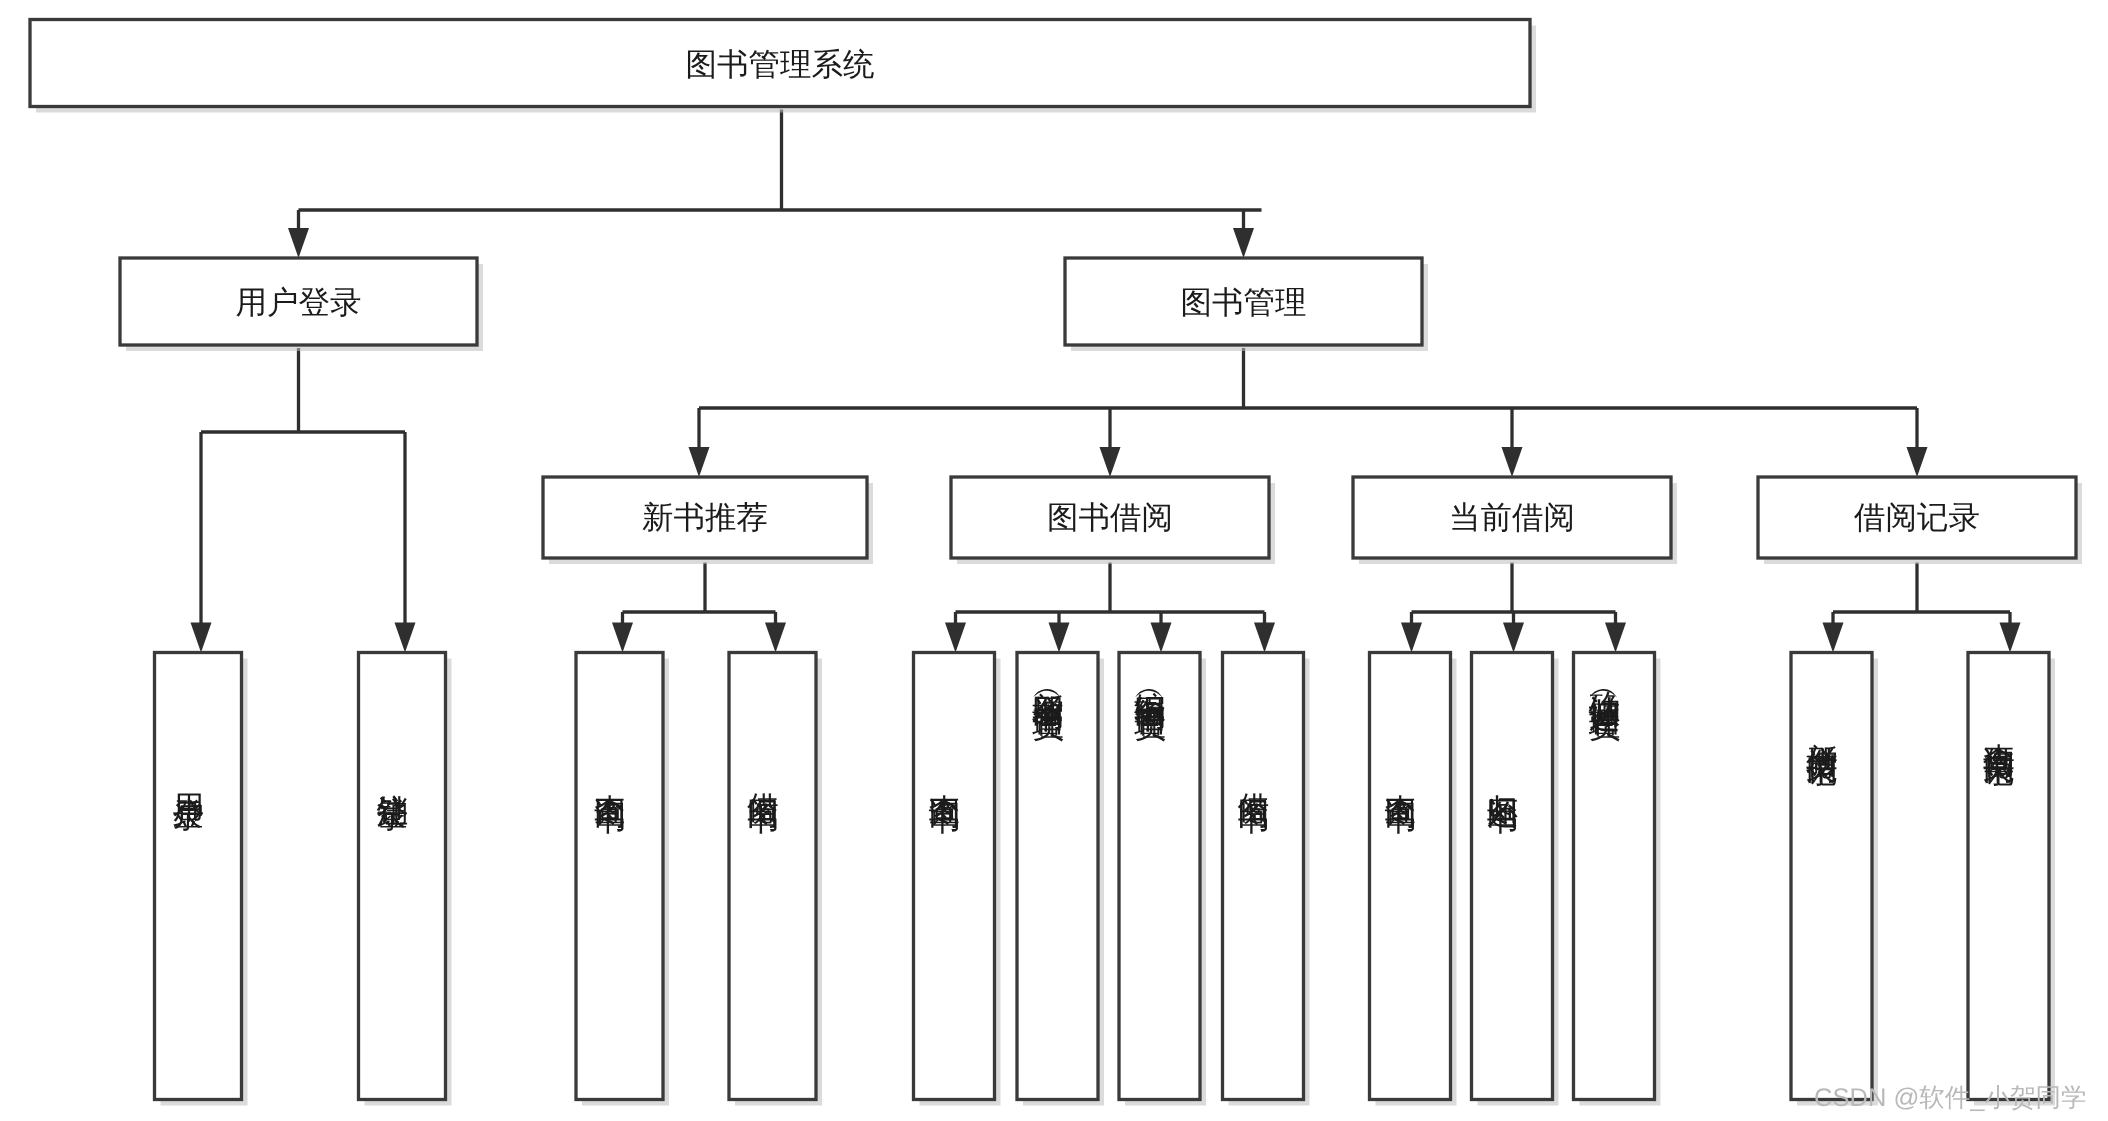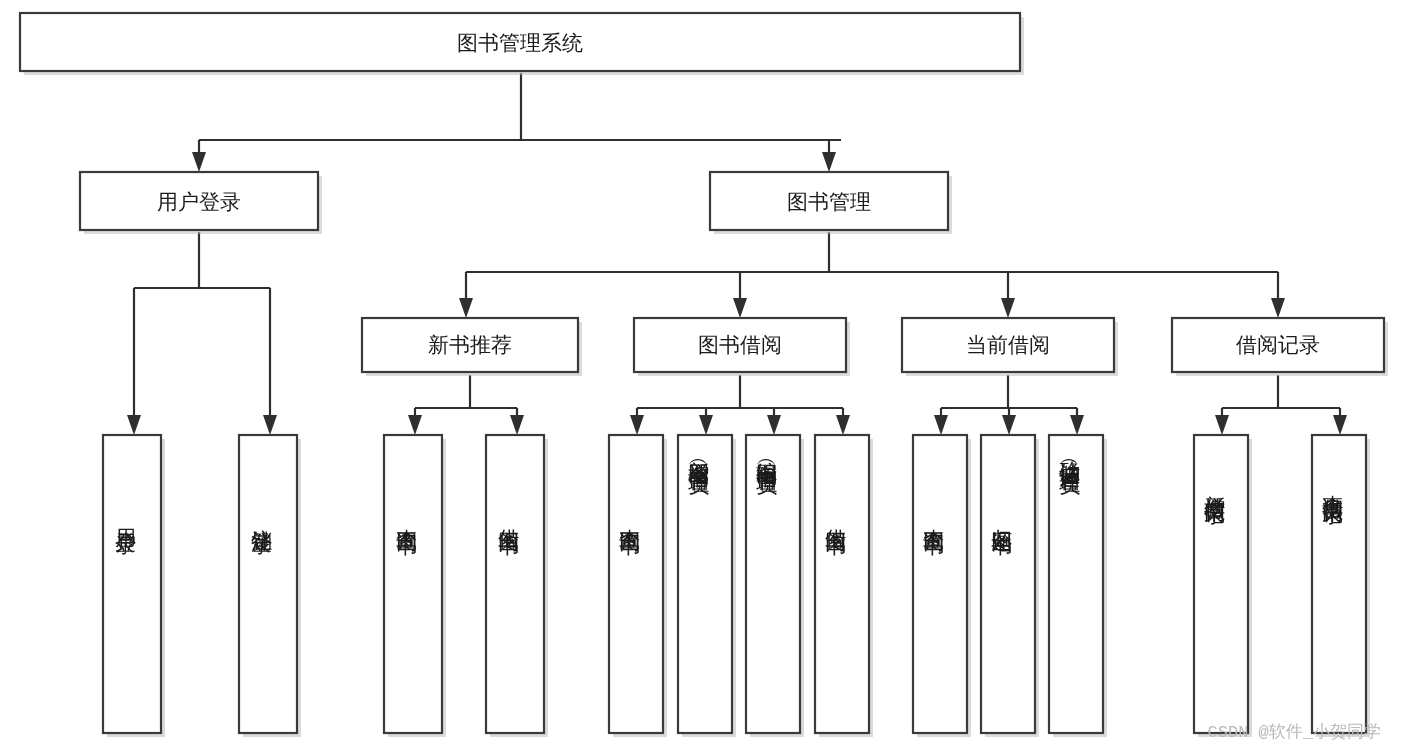--- a/index.html
+++ b/index.html
@@ -60,23 +60,23 @@
     line-height: 1.08;
     color: #1b1b1b;
     letter-spacing: 2px;
     white-space: nowrap;
     text-align: start;
     pointer-events: none;
     user-select: none;
   }
   .watermark {
     position: absolute;
-    right: 24px;
+    right: 14px;
     bottom: 4px;
-    font-family: Liberation Mono, monospace;
+    font-family: Liberation Sans, sans-serif;
     font-size: 17px;
     color: #b9b9b9;
     white-space: nowrap;
     user-select: none;
   }
 </style>
 </head>
 <body>
 
 <div id="diagram-root">

